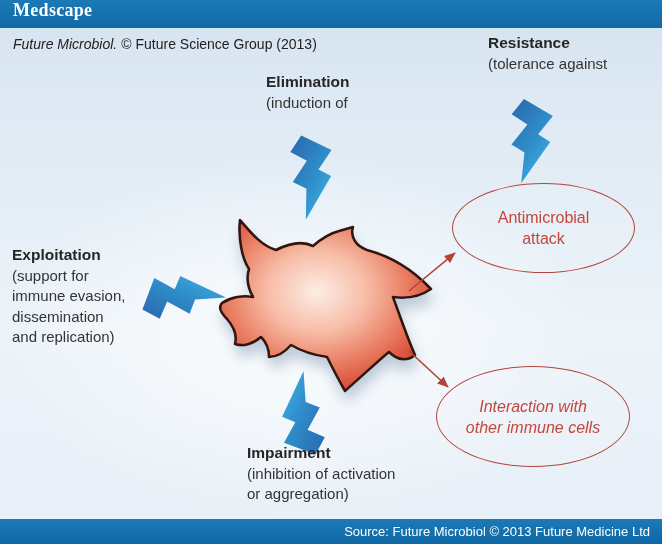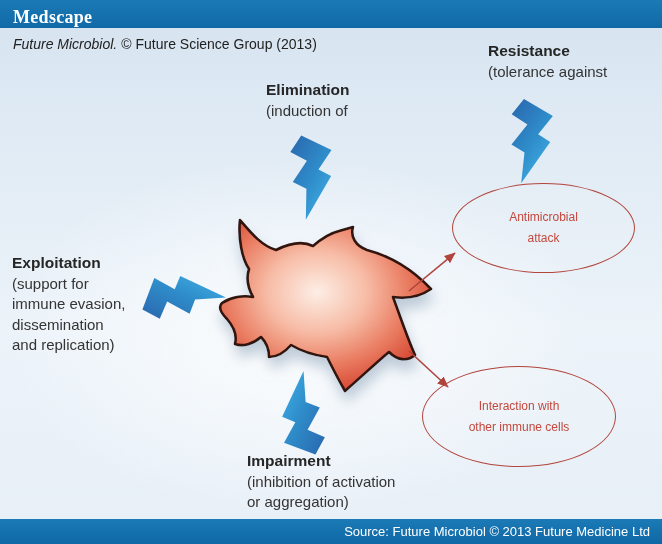--- a/index.html
+++ b/index.html
@@ -6,45 +6,45 @@
   .stage{
     position:relative;width:662px;height:544px;overflow:hidden;
     font-family:"Liberation Sans",sans-serif;
     background:
       radial-gradient(ellipse 420px 260px at 45% 62%, rgba(253,254,255,.9) 0%, rgba(253,254,255,0) 70%),
       linear-gradient(180deg,#d5e3f0 0%,#dfeaf4 22%,#ecf3f9 60%,#e7eff7 100%);
   }
   .topbar{
     position:absolute;left:0;top:0;width:662px;height:28px;
     background:linear-gradient(180deg,#1b7ab6 0%,#1069a6 100%);
-    display:flex;align-items:flex-end;box-sizing:border-box;padding-left:13px;
+    display:flex;align-items:flex-start;box-sizing:border-box;padding-left:13px;
   }
   .brand{
     font-family:"Liberation Serif",serif;font-weight:bold;font-size:18px;color:#ffffff;
     letter-spacing:.3px;cursor:pointer;
   }
   .attrib{
     position:absolute;left:13px;top:36px;font-size:14px;color:#222;
   }
   .attrib .it{font-style:italic;}
   .attrib .rest{margin-left:4px;}
   .lbl{position:absolute;color:#343434;font-size:15px;line-height:20.5px;}
-  .lbl .t{font-weight:bold;font-size:15.5px;color:#262626;margin-top:8px;}
+  .lbl .t{font-weight:bold;font-size:15.5px;color:#262626;}
   .lbl-elimination{left:266px;top:72px;}
   .lbl-resistance{left:488px;top:33px;}
   .lbl-exploitation{left:12px;top:245px;}
   .lbl-impairment{left:247px;top:443px;}
   .bubble{
     position:absolute;border:1.6px solid #b2453c;border-radius:50%;
     display:flex;flex-direction:column;align-items:center;justify-content:center;
-    color:#c4473d;font-size:12px;line-height:21px;text-align:center;
+    color:#c4473d;font-size:16px;line-height:21px;text-align:center;
     background:rgba(255,255,255,0.08);
   }
   .bubble-antimicrobial{left:452px;top:183px;width:181px;height:88px;}
-  .bubble-interaction{left:422px;top:366px;width:192px;height:99px;}
+  .bubble-interaction{left:436px;top:366px;width:192px;height:99px;font-style:italic;}
   .diagram-svg{position:absolute;left:0;top:0;}
   .botbar{
     position:absolute;left:0;top:519px;width:662px;height:25px;
     background:linear-gradient(180deg,#1b7ab6 0%,#0f68a5 100%);
     display:flex;align-items:center;justify-content:flex-end;box-sizing:border-box;padding-right:12px;
   }
   .source{color:#ffffff;font-size:13px;}
 </style>
 </head>
 <body>

